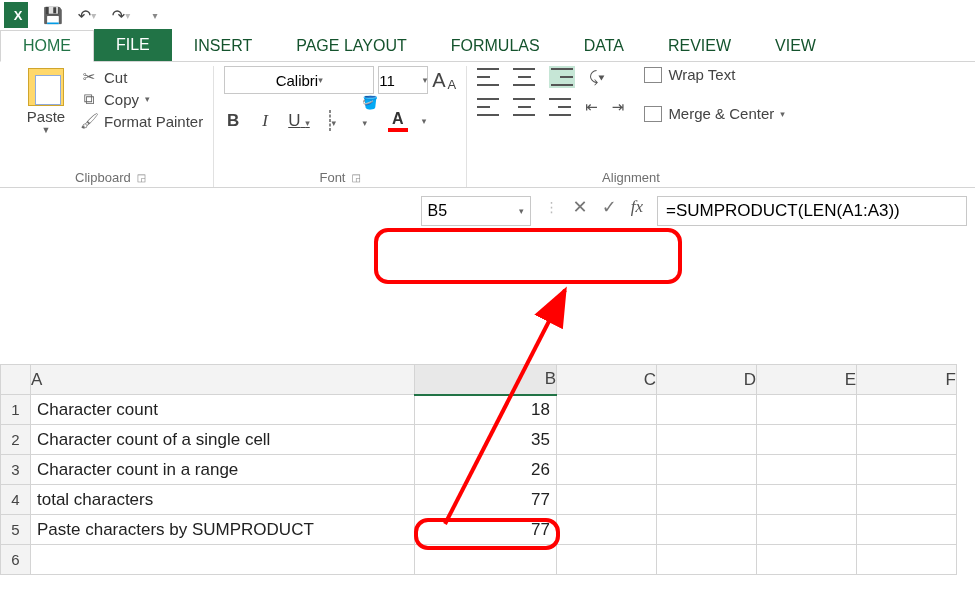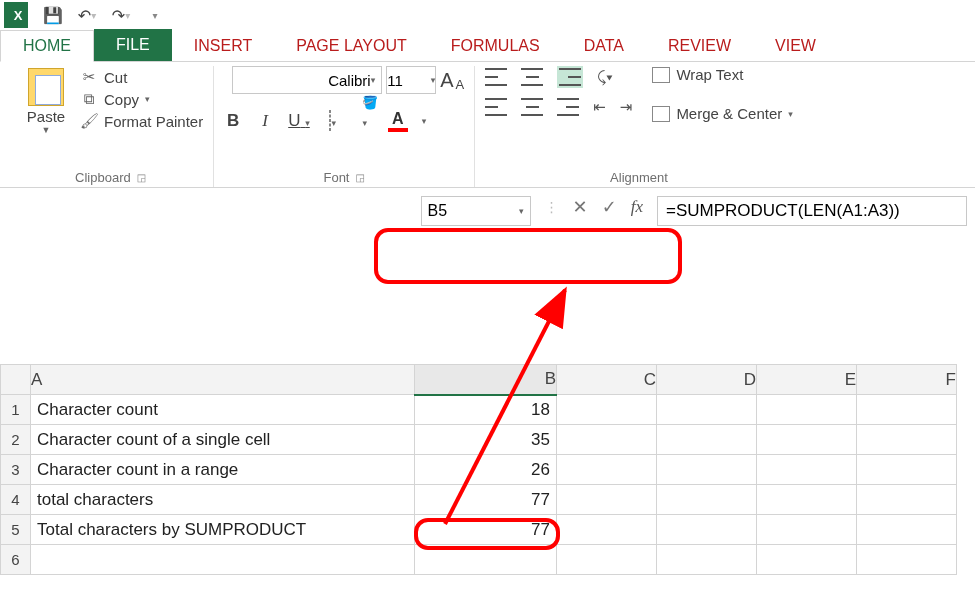--- a/index.html
+++ b/index.html
@@ -8,21 +8,21 @@
   
   .qat { height: 30px; background: #fff; display: flex; align-items: center; padding: 0 4px; gap: 8px; }
   .excel-logo { width: 28px; height: 26px; background: #217346; color: #fff; display: flex; align-items: center; justify-content: center; font-weight: bold; font-size: 13px; position: relative; }
   .excel-logo::after { content:""; position:absolute; right:-4px; top:0; bottom:0; width:8px; background:#fff; }
   .qat .icon-btn { width: 26px; height: 24px; display:flex; align-items:center; justify-content:center; color:#444; font-size:16px; }
   .qat .purple { color:#7030a0; }
   .qat .sep { color:#bbb; font-size:10px; }
 
   
   .tabs { height: 32px; display:flex; align-items:flex-end; border-bottom:1px solid #d4d4d4; }
-  .tab { padding: 6px 22px; font-size:16px; color:#b91c1c; cursor:pointer; }
+  .tab { padding: 6px 22px; font-size:16px; color:#14532d; cursor:pointer; }
   .tab.file { background:#217346; color:#fff; font-size:16px; padding:7px 22px; }
   .tab.active { background:#fff; color:#217346; border:1px solid #d4d4d4; border-bottom:1px solid #fff; position:relative; top:1px; }
 
   
   .ribbon { height: 126px; border-bottom:1px solid #d4d4d4; display:flex; padding:4px 8px 0 8px; gap:0; background:#fff; }
   .group { display:flex; flex-direction:column; padding:0 10px; border-right:1px solid #e1e1e1; position:relative; }
   .group-body { flex:1; display:flex; align-items:flex-start; gap:6px; }
   .group-label { text-align:center; font-size:13px; color:#6f6f6f; padding:2px 0 2px 0; display:flex; align-items:center; justify-content:center; gap:6px; }
   .group-label .launcher { font-size:10px; color:#888; }
 
@@ -30,21 +30,21 @@
   .paste-glyph { width:36px; height:38px; background:#ffd86b; border:1px solid #d0a52c; position:relative; }
   .paste-glyph::before { content:""; position:absolute; left:6px; top:6px; width:24px; height:28px; background:#fff; border:1px solid #8faadc; }
   .paste-label { font-size:15px; color:#444; margin-top:2px; }
   .drop { font-size:9px; color:#666; }
 
   .clip-rows { display:flex; flex-direction:column; gap:4px; padding-top:2px; }
   .clip-row { display:flex; align-items:center; gap:6px; font-size:15px; color:#444; }
   .clip-row .ico { width:18px; text-align:center; color:#666; }
 
   .font-group .row1 { display:flex; align-items:center; gap:4px; margin-bottom:10px; }
-  .font-name { width:150px; height:28px; border:1px solid #c8c8c8; padding:0 6px; font-size:15px; display:flex; align-items:center; justify-content:flex-end; background:#fff;margin-left:8px; }
+  .font-name { width:150px; height:28px; border:1px solid #c8c8c8; padding:0 6px; font-size:15px; display:flex; align-items:center; justify-content:center; background:#fff; }
   .font-size { width:50px; height:28px; border:1px solid #c8c8c8; padding:0 0; font-size:15px; display:flex; align-items:center; justify-content:space-between; background:#fff; }
   .aa { font-size:16px; color:#444; display:flex; gap:2px; align-items:flex-end; }
   .aa .big { font-size:20px; } .aa .small { font-size:13px; }
 
   .font-group .row2 { display:flex; align-items:center; gap:14px; }
   .fbtn { font-size:17px; color:#444; min-width:18px; text-align:center; }
   .fbtn.bold { font-weight:bold; }
   .fbtn.ital { font-style:italic; font-family:Georgia,serif; }
   .fbtn.under { text-decoration:underline; }
   .border-btn { width:20px; height:18px; border:1px dashed #888; }
@@ -303,21 +303,21 @@
           <th class="rowhead">4</th>
           <td class="colA">total characters</td>
           <td class="colB">77</td>
           <td class="colN"></td>
           <td class="colN"></td>
           <td class="colN"></td>
           <td class="colN"></td>
         </tr>
     <tr>
           <th class="rowhead">5</th>
-          <td class="colA">Total characters by SUMPRODUCT</td>
+          <td class="colA">Paste characters by SUMPRODUCT</td>
           <td class="colB selB">77</td>
           <td class="colN"></td>
           <td class="colN"></td>
           <td class="colN"></td>
           <td class="colN"></td>
         </tr>
     <tr>
           <th class="rowhead">6</th>
           <td class="colA"></td>
           <td class="colB"></td>

